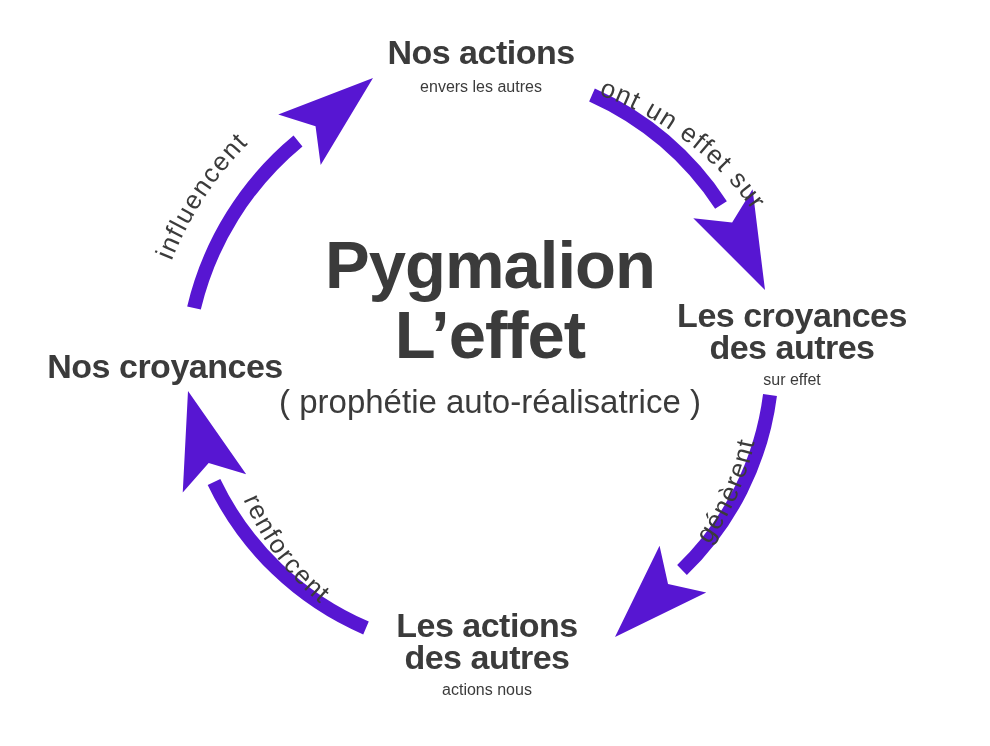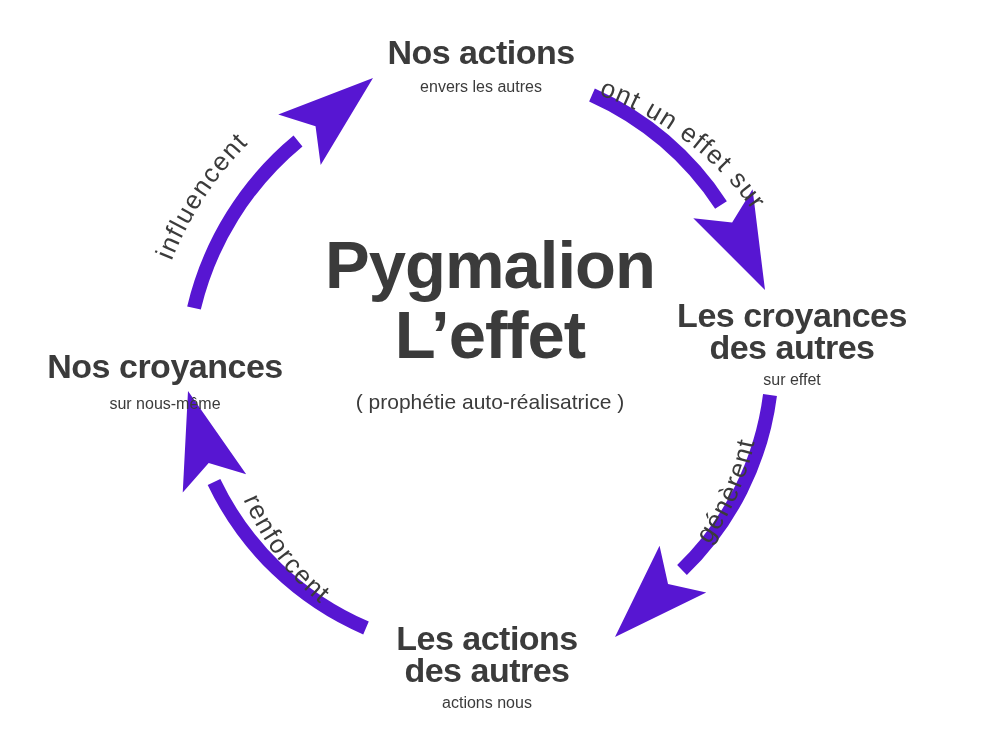--- a/index.html
+++ b/index.html
@@ -53,27 +53,27 @@
     color: var(--text, #3b3b3b);
     white-space: nowrap;
   }
   .center-block .main-title {
     font-weight: bold;
     font-size: 67px;
     line-height: 70px;
     letter-spacing: -1px;
   }
   .center-block .sub-title {
-    font-size: 21px;
+    font-size: 33px;
     line-height: 30px;
     margin-top: 17px;
   }
   .node-top    { left: 481px; top: 34px;  }
   .node-right  { left: 792px; top: 299px; }
-  .node-bottom { left: 487px; top: 622px; }
+  .node-bottom { left: 487px; top: 609px; }
   .node-left   { left: 165px; top: 312px; margin-top: 36px; }
   .node-right .t, .node-bottom .t { line-height: 32px; }
   .node-left .s { margin-top: 7px; }
 </style>
 </head>
 <body>
 
 <div class="stage">
 
   <svg class="diagram-svg" width="990" height="746" viewBox="0 0 990 746" xmlns="http://www.w3.org/2000/svg" xmlns:xlink="http://www.w3.org/1999/xlink">
@@ -127,16 +127,15 @@
   </div>
 
   <div class="node node-bottom">
     <div class="t">Les actions</div>
     <div class="t">des autres</div>
     <div class="s">actions nous</div>
   </div>
 
   <div class="node node-left">
     <div class="t first">Nos croyances</div>
-    <div class="s">sur nous-même</div>
   </div>
 
 </div>
 
 </body></html>

